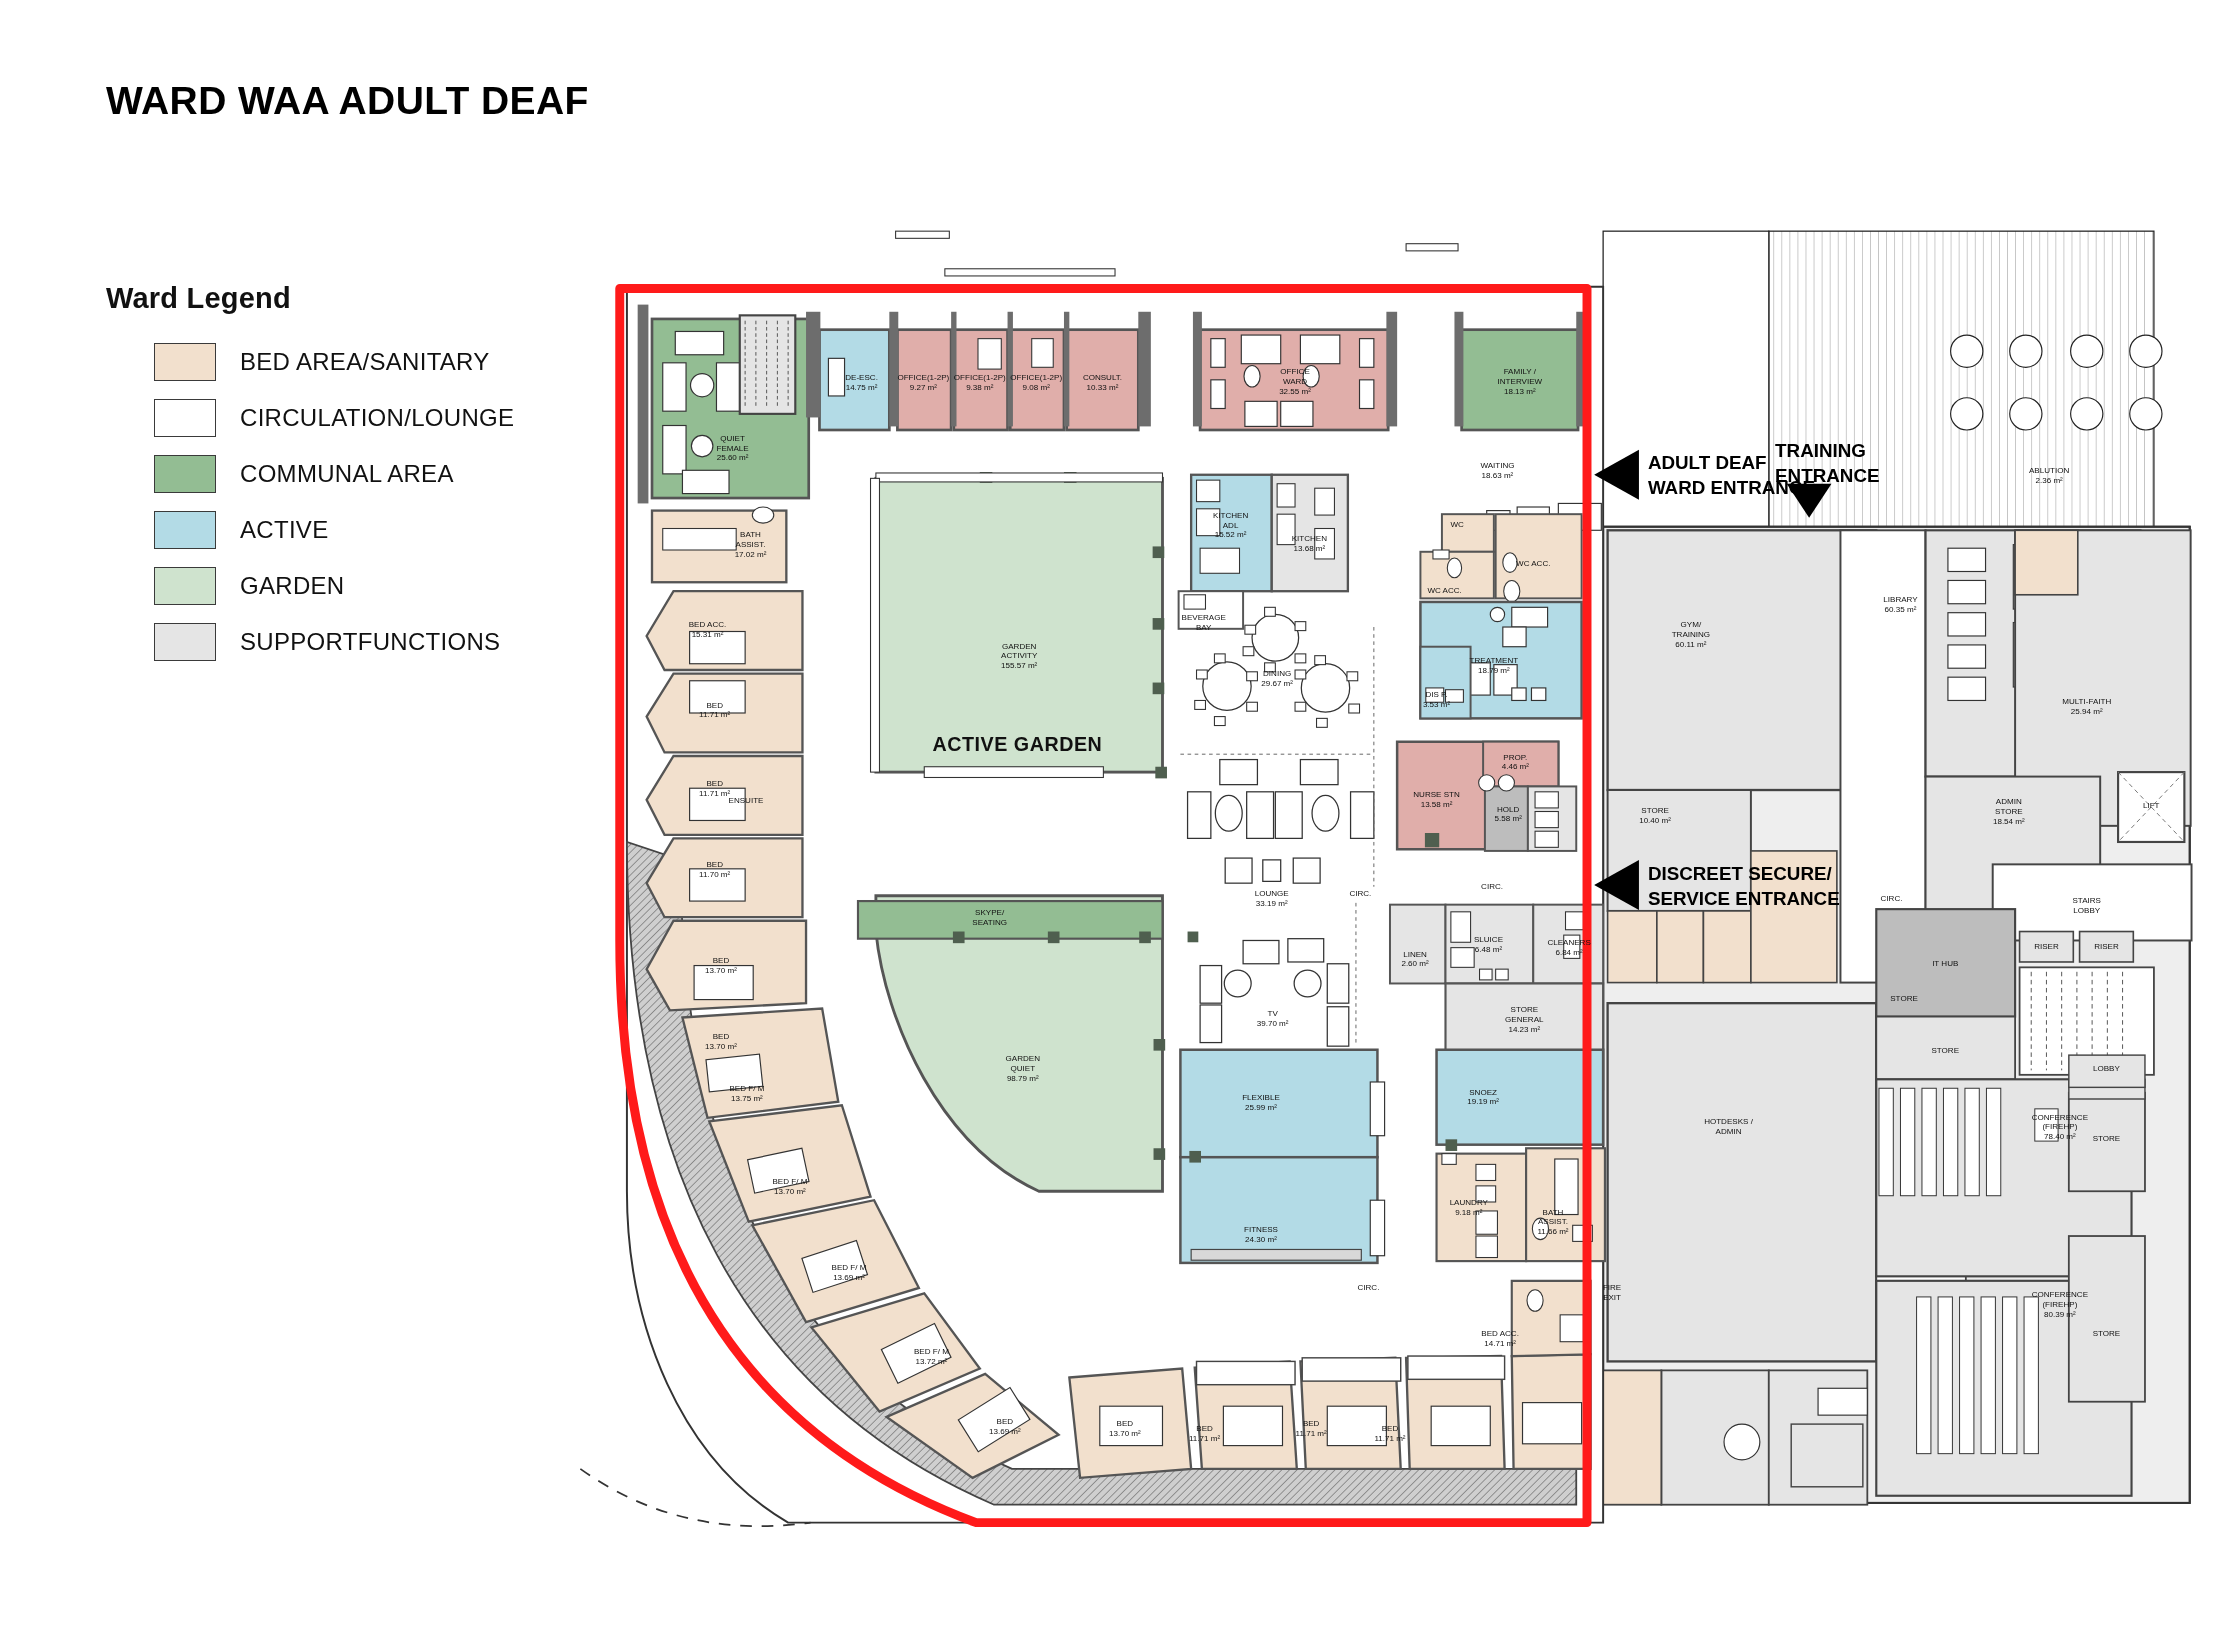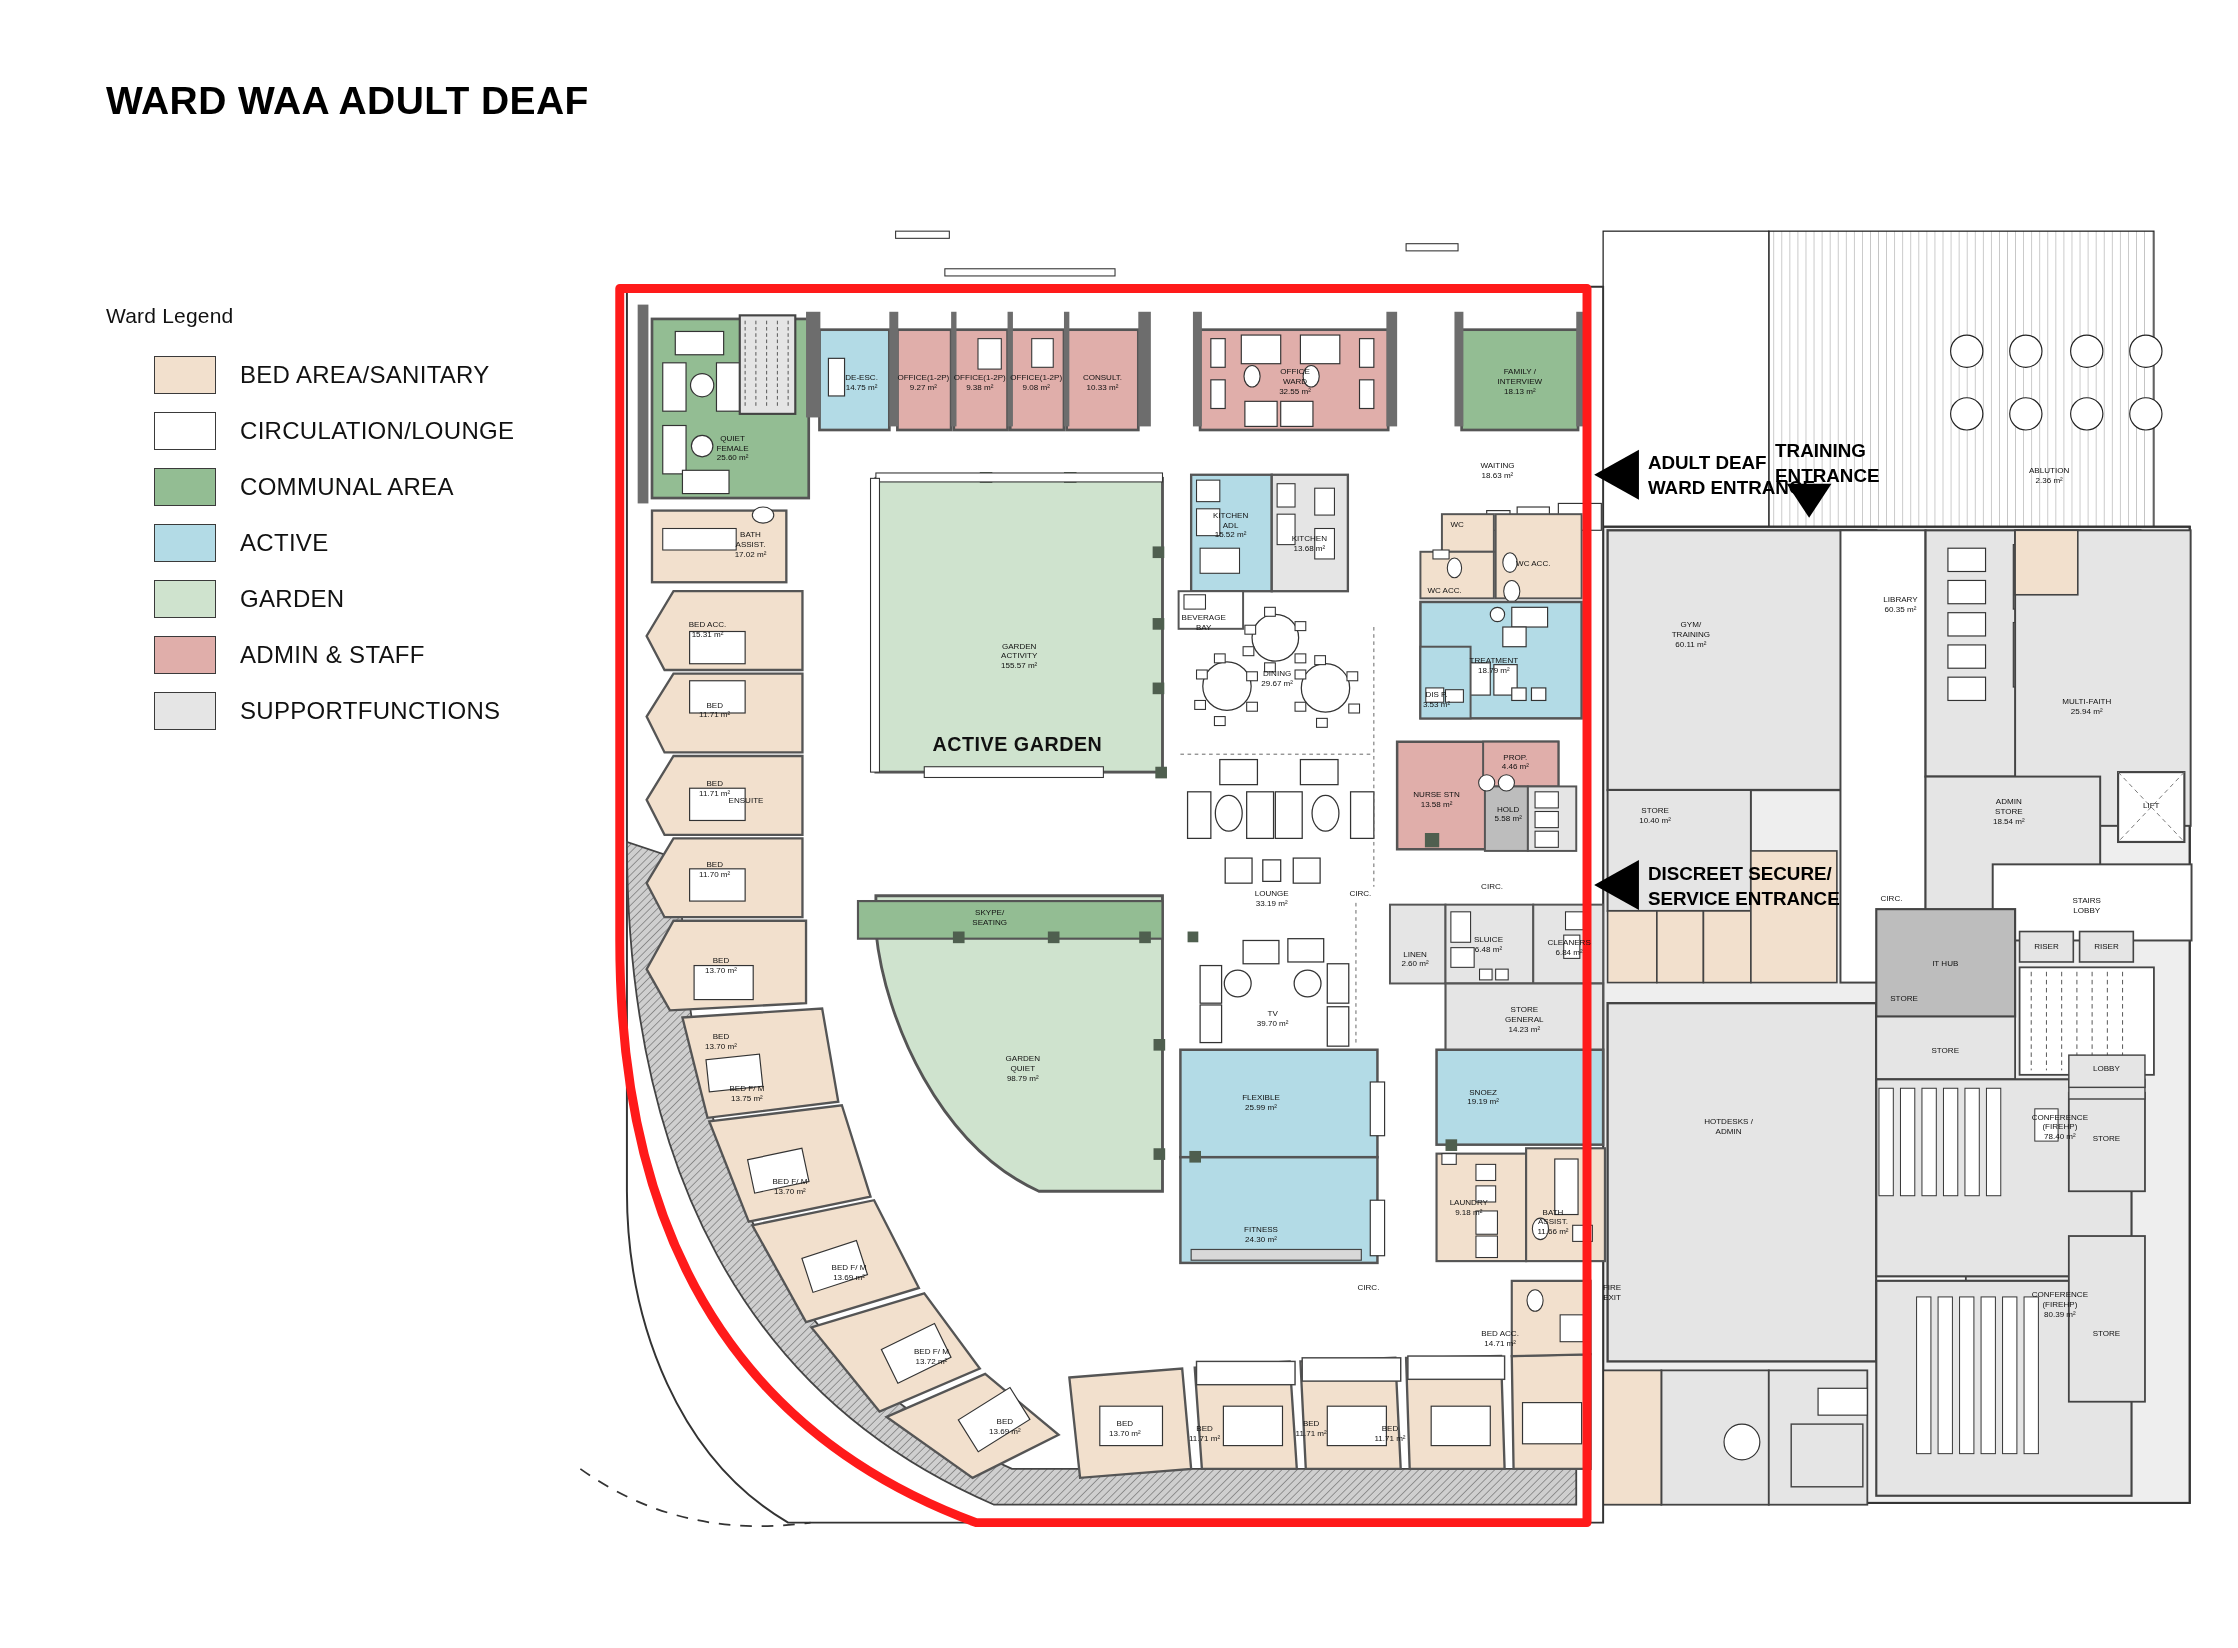--- a/index.html
+++ b/index.html
@@ -23,22 +23,22 @@
     font-size: 39px;
     font-weight: 800;
     letter-spacing: 0.4px;
     color: #000;
     white-space: nowrap;
   }
 
   
   #legend { position: absolute; left: 106px; top: 282px; width: 385px; }
   #legend-title {
-    font-size: 21px; color: #111; font-weight: 400;
-    margin-bottom: 23px; letter-spacing: 0.2px; margin-top: 22px;
+    font-size: 29px; color: #111; font-weight: 700;
+    margin-bottom: 23px; letter-spacing: 0.2px;
   }
   .legend-row { display: flex; align-items: center; height: 47px; margin-bottom: 9px; padding-left: 48px; }
   .legend-swatch {
     width: 62px; height: 38px; border: 1.8px solid #3a3a3a;
     margin-right: 24px; flex: none;
   }
   .legend-swatch.garden-swatch {
     background-image: linear-gradient(90deg, transparent 31%, rgba(120,150,120,.45) 31%, rgba(120,150,120,.45) 32.5%, transparent 32.5%, transparent 71%, rgba(120,150,120,.45) 71%, rgba(120,150,120,.45) 72.5%, transparent 72.5%);
   }
   .legend-label { font-size: 24px; color: #111; letter-spacing: 0.3px; white-space: nowrap; }
@@ -75,24 +75,20 @@
       <span class="legend-swatch" style="background:#93bd93"></span>
       <span class="legend-label">COMMUNAL AREA</span>
     </div>
     <div class="legend-row">
       <span class="legend-swatch" style="background:#b3dbe6"></span>
       <span class="legend-label">ACTIVE</span>
     </div>
     <div class="legend-row">
       <span class="legend-swatch garden-swatch" style="background:#cfe3ce"></span>
       <span class="legend-label">GARDEN</span>
-    </div>
-    <div class="legend-row">
-      <span class="legend-swatch" style="background:#e0aeaa"></span>
-      <span class="legend-label">ADMIN &amp; STAFF</span>
     </div>
     <div class="legend-row">
       <span class="legend-swatch" style="background:#e5e5e5"></span>
       <span class="legend-label">SUPPORTFUNCTIONS</span>
     </div>
   </div>
 
   <div id="plan">
   <svg width="2239" height="1649" viewBox="0 0 2500 1841" xmlns="http://www.w3.org/2000/svg">
     <defs>

